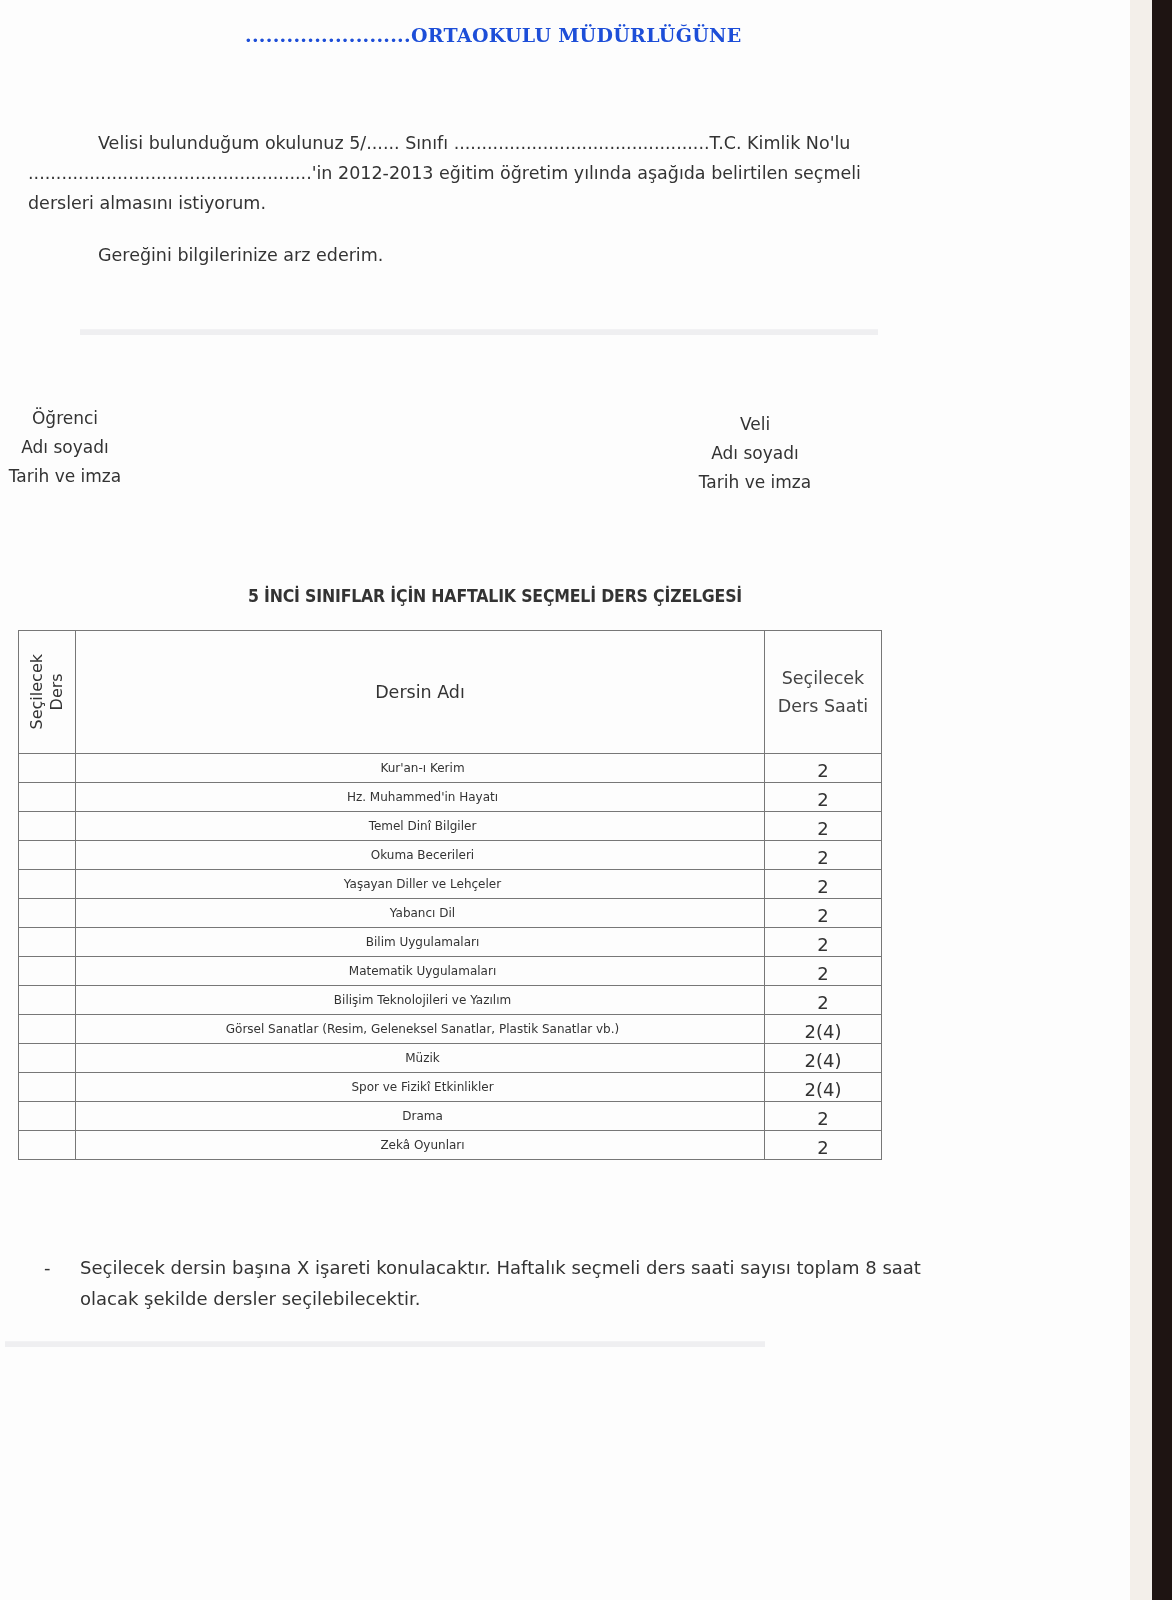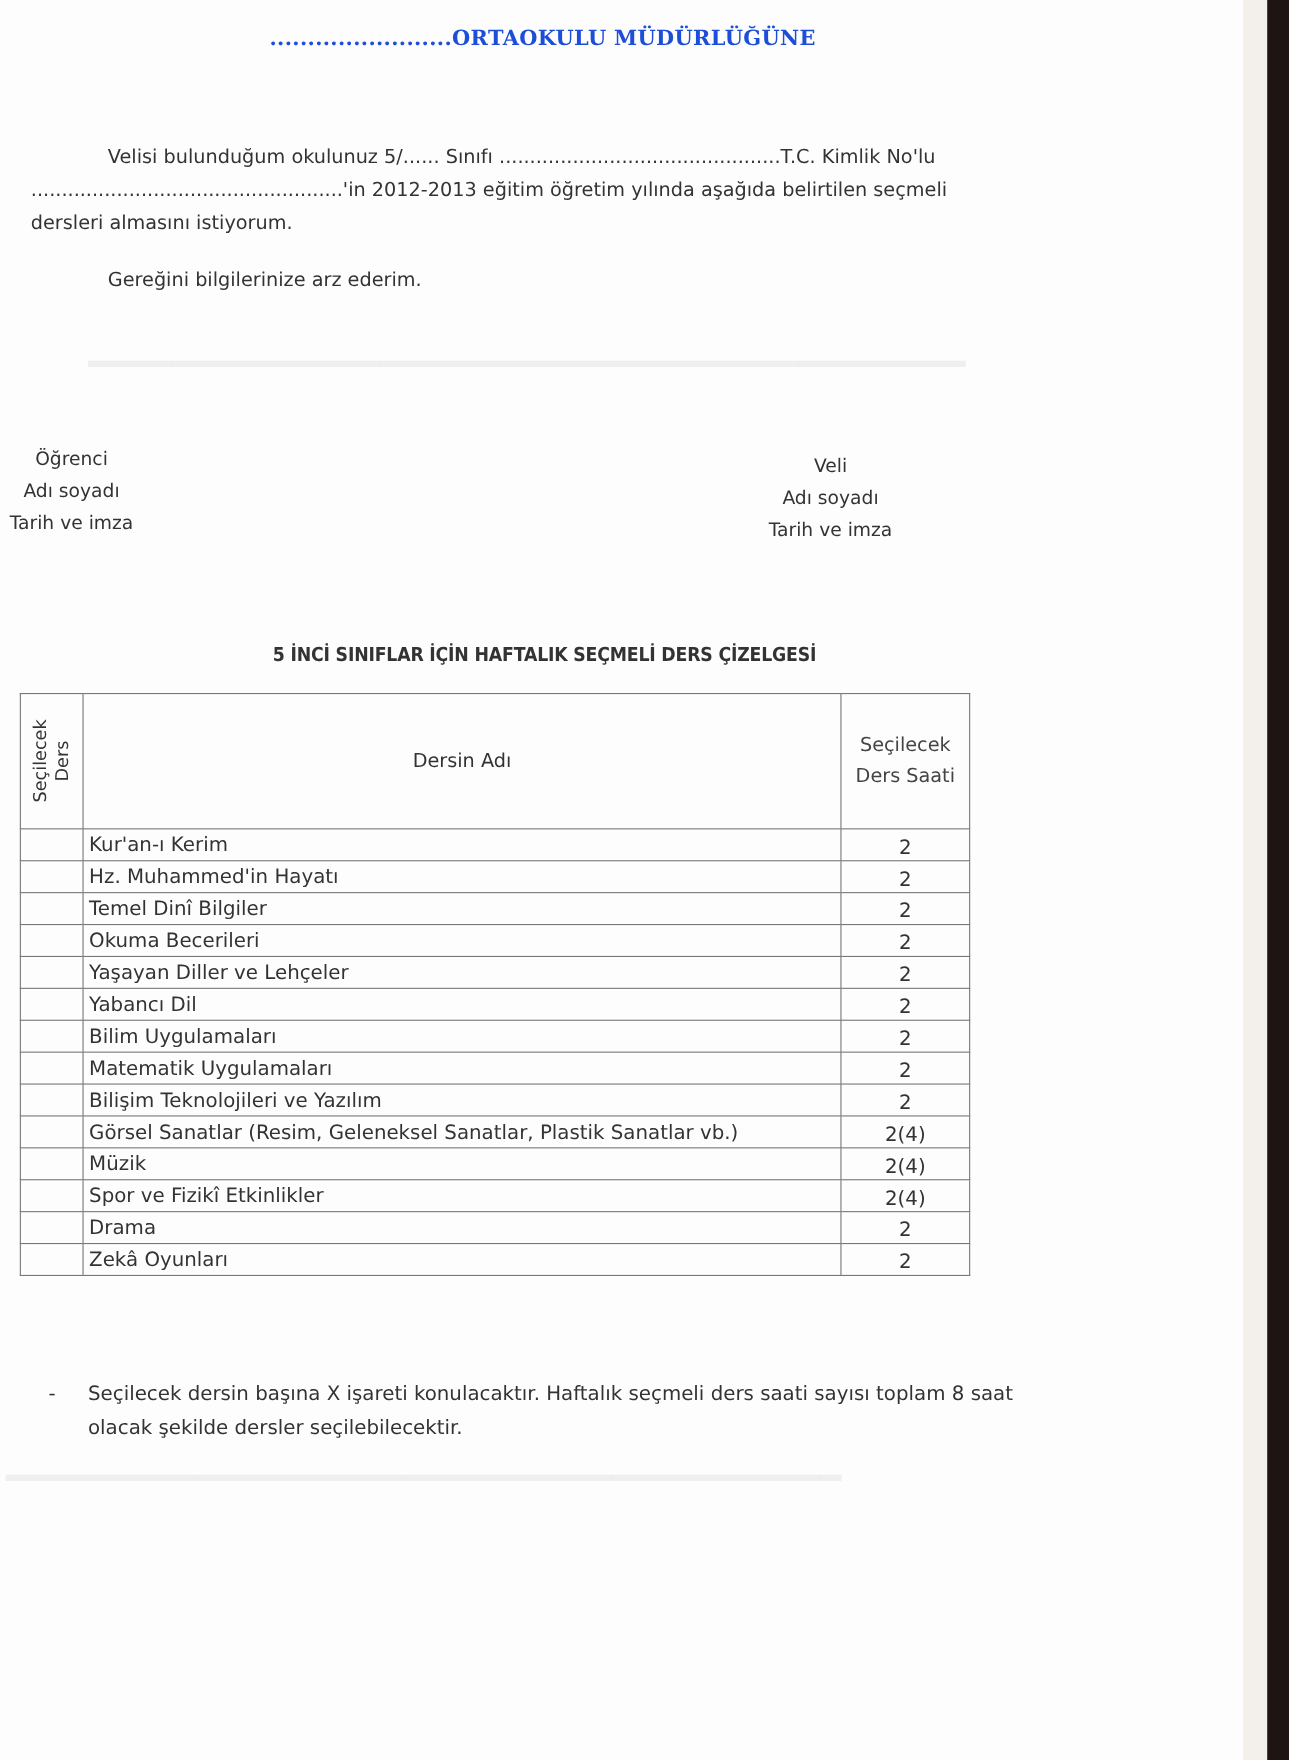--- a/index.html
+++ b/index.html
@@ -50,21 +50,21 @@
     }
     table.grid th { font-weight: normal; height: 122px; }
     .col-sel { width: 56px; }
     .col-hrs { width: 116px; text-align: center; }
     .vert {
       writing-mode: vertical-rl; transform: rotate(180deg);
       font-size: 16px; line-height: 20px; margin: 0 auto; text-align: center;
     }
     .th-name { font-size: 17.5px; }
     .th-hours { font-weight: bold; font-size: 17.5px; line-height: 28px; color: #444; }
-    td.name { padding-left: 5px !important; font-size: 18px; }
+    td.name { padding-left: 5px !important; font-size: 12px; text-align: center; }
     td.hrs { vertical-align: bottom; font-size: 18px; line-height: 22px; }
     .note {
       position: absolute; top: 1252px; left: 44px; width: 900px;
       font-size: 18px; line-height: 31px; color: #333;
     }
     .note .bullet { position: absolute; left: 0; top: 0; }
     .note .text { padding-left: 36px; }
   </style>
 </head>
 <body>

